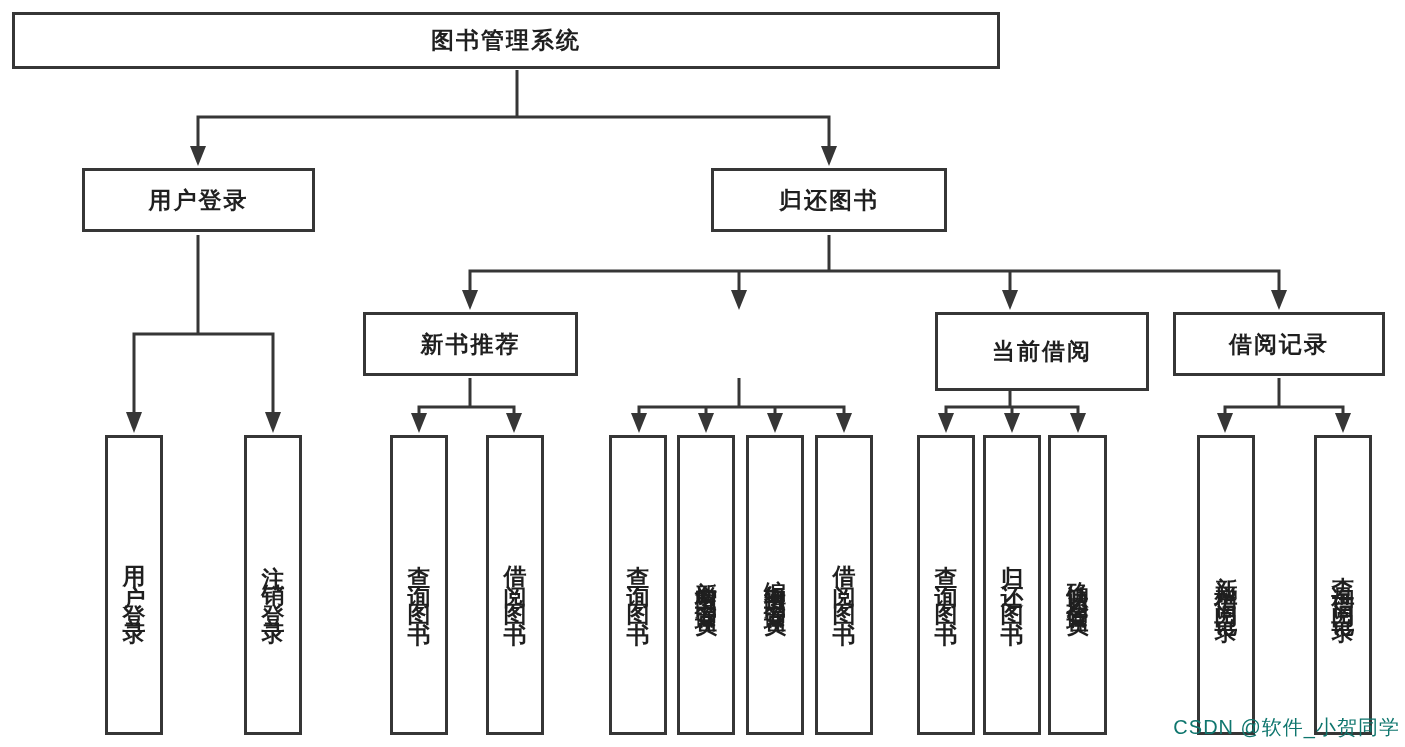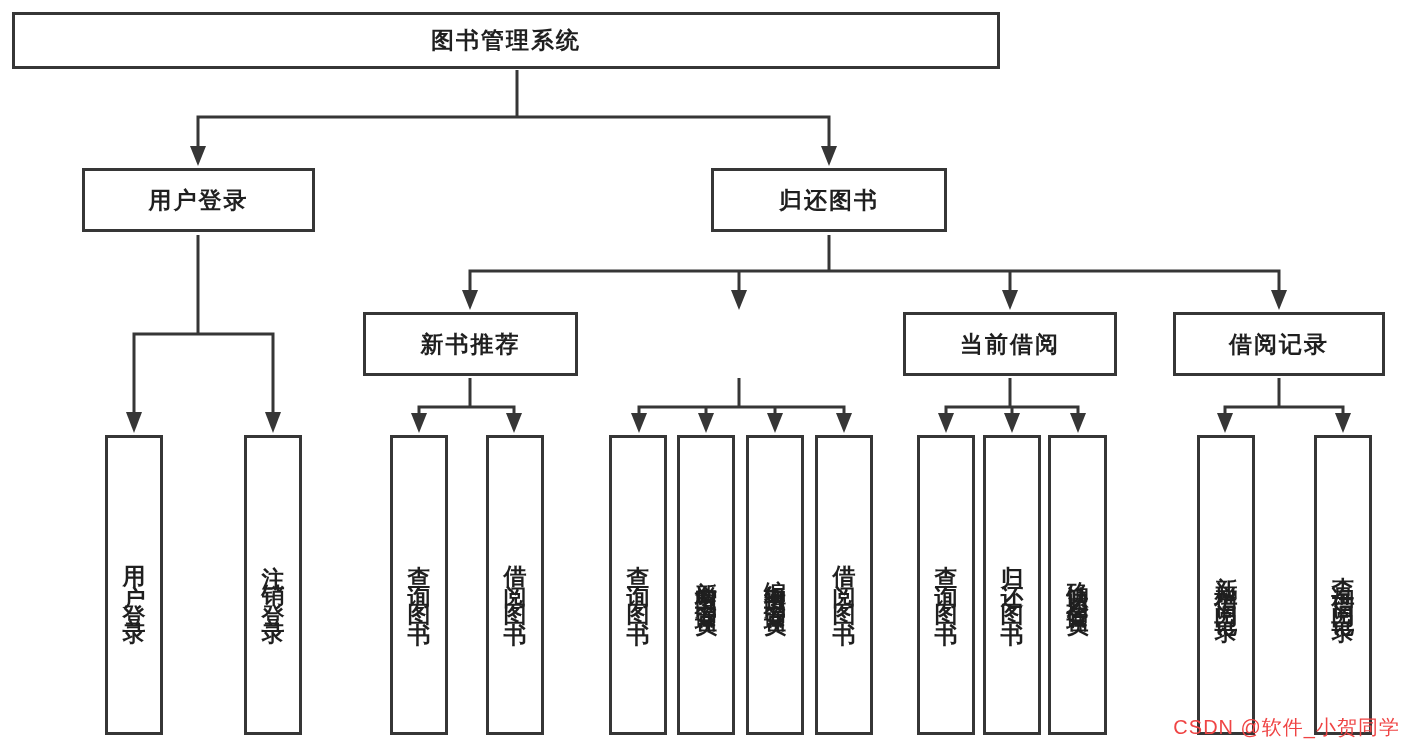--- a/index.html
+++ b/index.html
@@ -30,21 +30,21 @@
     background: #ffffff;
     display: flex; align-items: center; justify-content: center;
     font-size: 23px; font-weight: 600; letter-spacing: 2px;
     z-index: 2;
   }
   .node-root   { left: 12px;  top: 12px;  width: 988px; height: 57px; }
   .node-l2-a   { left: 82px;  top: 168px; width: 233px;  height: 64px; }
   .node-l2-b   { left: 711px; top: 168px; width: 236px;  height: 64px; }
   .node-l3-a   { left: 363px; top: 312px; width: 215px;  height: 64px; font-family: Liberation Mono, monospace; }
   .node-l3-b   { left: 633px; top: 312px; width: 212px;  height: 64px; }
-  .node-l3-c   { left: 903px; top: 312px; width: 214px;  height: 64px; }
+  .node-l3-c   { left: 935px; top: 312px; width: 214px;  height: 79px; }
   .node-l3-d   { left: 1173px;top: 312px; width: 212px;  height: 64px; }
   .leaf {
     position: absolute; top: 435px;
     width: 58px; height: 300px;
     border: 3px solid #363636;
     background: #ffffff;
     display: flex; align-items: center; justify-content: center;
     z-index: 2;
   }
   .leaf .vtext {
@@ -66,21 +66,21 @@
   .leaf-7  { left: 746px; }
   .leaf-8  { left: 815px; }
   .leaf-9  { left: 917px; }
   .leaf-10 { left: 983px; }
   .leaf-11 { left: 1048px; width: 59px; }
   .leaf-12 { left: 1197px; }
   .leaf-13 { left: 1314px; }
   .watermark {
     position: absolute; right: 5px; bottom: 6px;
     font-size: 20px; letter-spacing: 1px;
-    color: #ef4444; z-index: 5;
+    color: #0f766e; z-index: 5;
     font-weight: 400;
   }
 </style>
 </head>
 <body>
 
 <div class="stage">
 
   <svg class="connectors" viewBox="0 0 1405 747" xmlns="http://www.w3.org/2000/svg">
 

